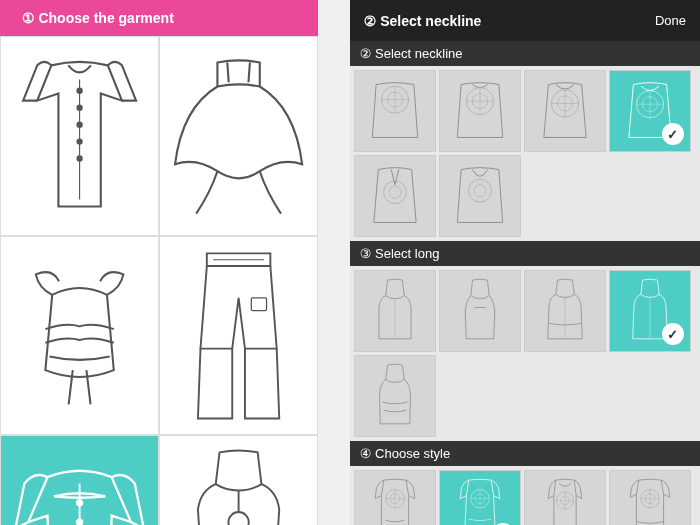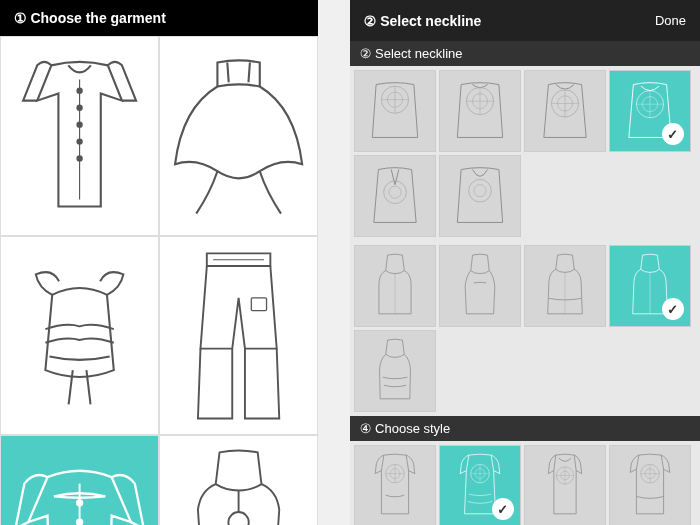--- a/index.html
+++ b/index.html
@@ -13,23 +13,23 @@
     }
 
     
     .left-panel {
       width: 333px;
       background: #fff;
       display: flex;
       flex-direction: column;
     }
     .left-header {
-      background: #000000;
+      background: #ec4899;
       color: #fff;
-      padding: 10px 14px;
+      padding: 10px 22px;
       font-size: 14px;
       font-weight: bold;
       height: 41px;
       display: flex;
       align-items: center;
     }
     .garment-grid {
       display: grid;
       grid-template-columns: 1fr 1fr;
       grid-template-rows: 1fr 1fr 1fr;
@@ -291,20 +291,23 @@
     <div class="option-cell">
       <svg viewBox="0 0 80 90" fill="none" stroke="#888" stroke-width="1.2">
         <path d="M15 10 Q40 5 65 10 L70 80 L10 80 Z"></path>
         <path d="M30 10 Q40 28 50 10"></path>
         <circle cx="40" cy="38" r="15" stroke="#aaa" stroke-width="1"></circle>
         <circle cx="40" cy="38" r="8" stroke="#aaa" stroke-width="0.8"></circle>
       </svg>
     </div>
   </div>
 
+  <div class="section-label">
+    <span>③ Select long</span>
+  </div>
   <div class="options-grid">
 
     <div class="option-cell">
       <svg viewBox="0 0 80 110" fill="none" stroke="#888" stroke-width="1.2">
         <path d="M28 5 Q40 2 52 5 L55 30 Q50 35 40 35 Q30 35 25 30 Z"></path>
         <path d="M25 30 Q15 35 14 50 L14 100 L66 100 L66 50 Q65 35 55 30"></path>
         <line x1="40" y1="35" x2="40" y2="100" stroke="#aaa" stroke-width="0.8"></line>
       </svg>
     </div>
 

